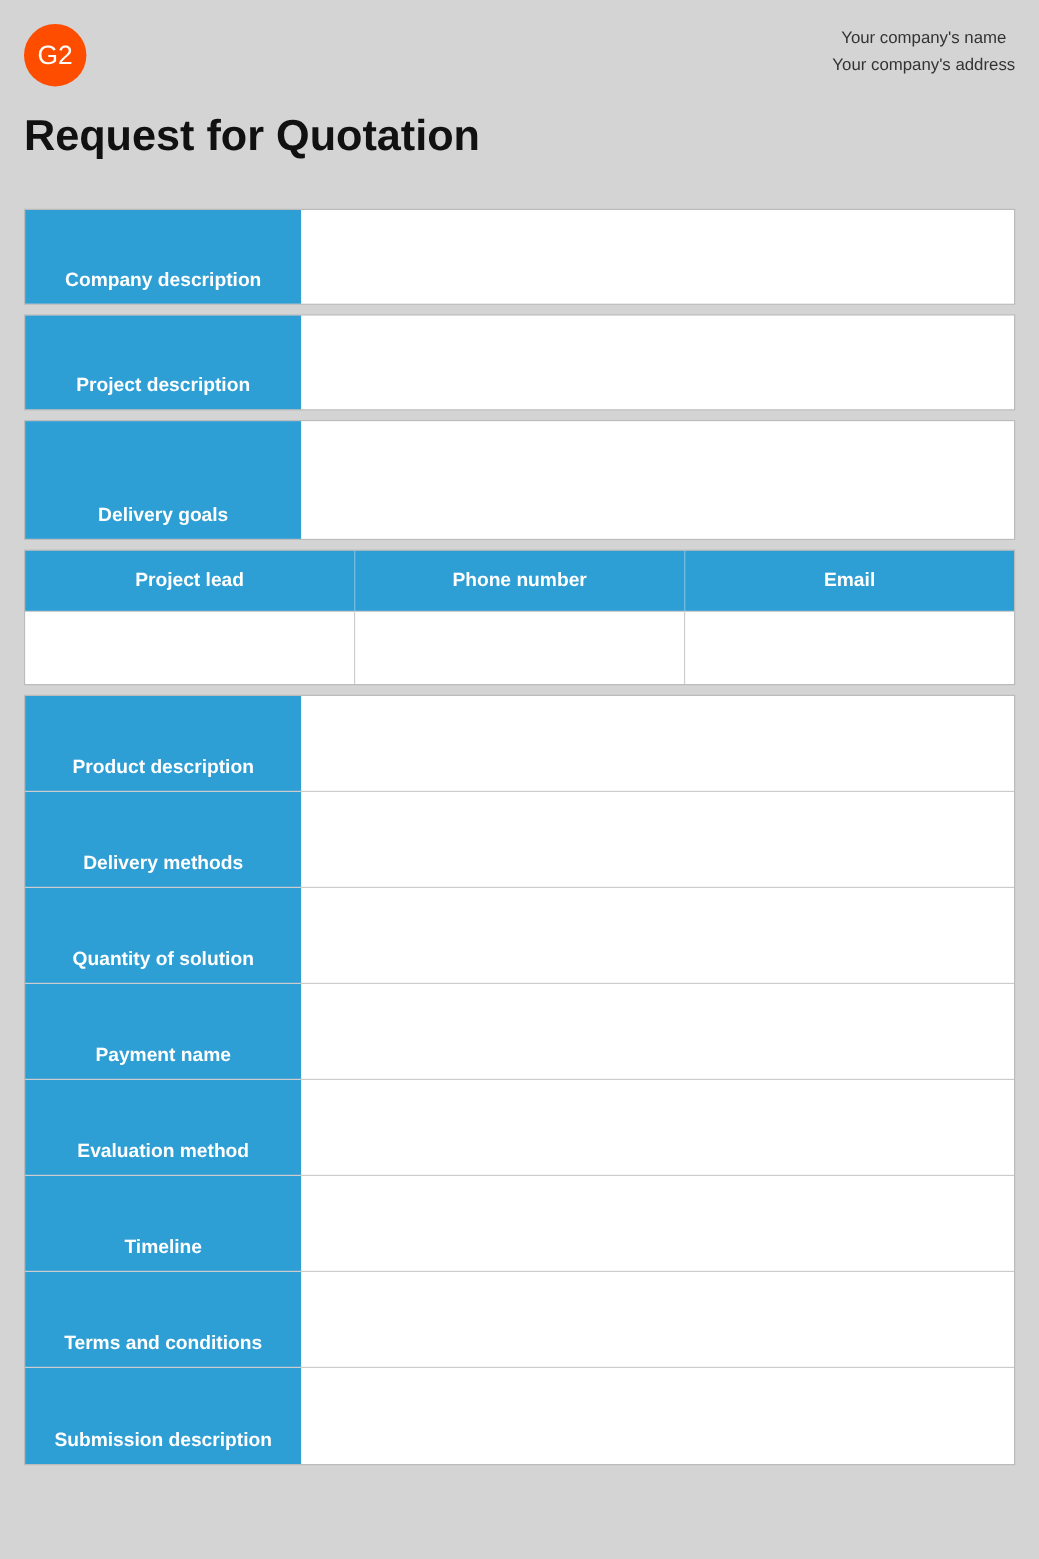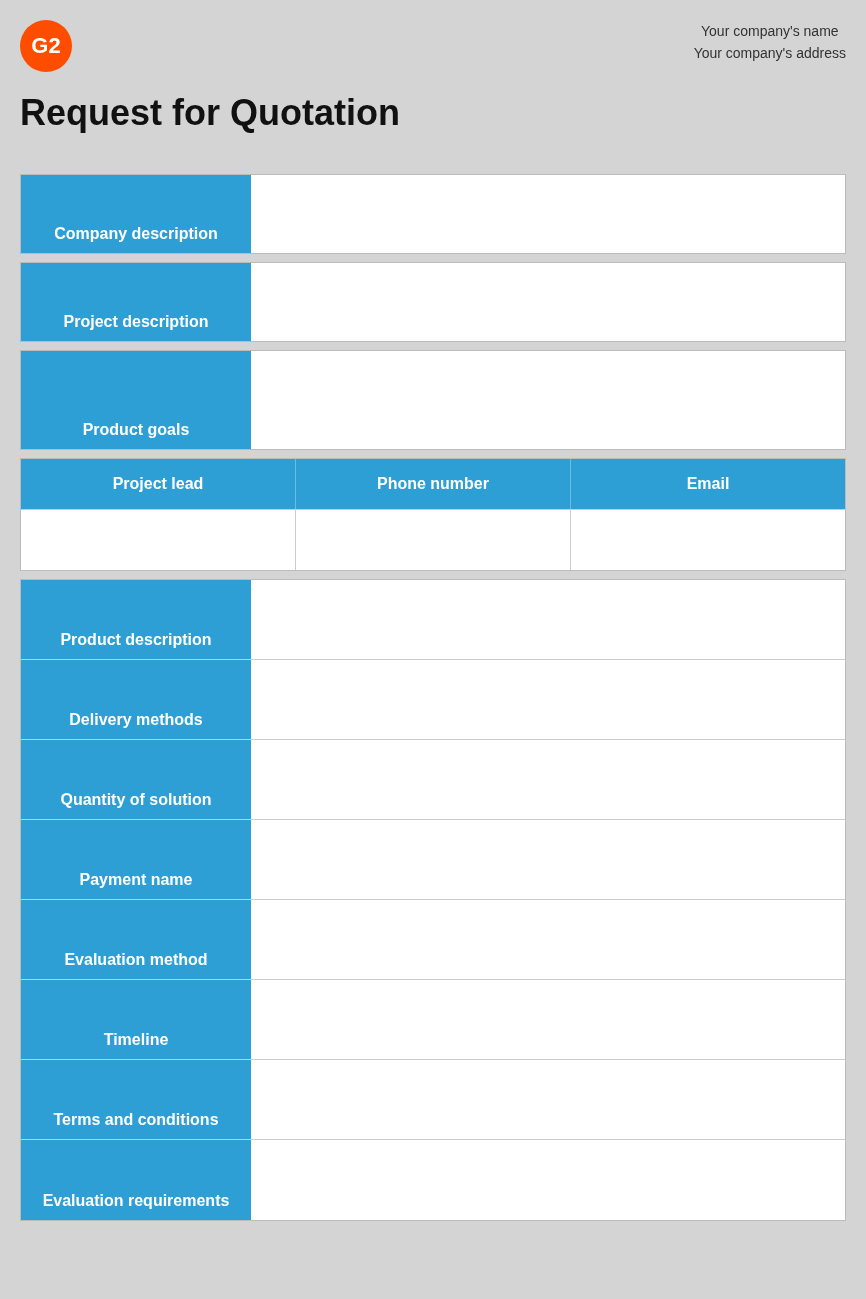--- a/index.html
+++ b/index.html
@@ -25,21 +25,21 @@
 
     .logo {
       width: 52px;
       height: 52px;
       background-color: #ff4d00;
       border-radius: 50%;
       display: flex;
       align-items: center;
       justify-content: center;
       color: white;
-      font-weight: bold;
+      font-weight: normal;
       font-size: 22px;
       flex-shrink: 0;
     }
 
     .company-info {
       text-align: center;
       font-size: 14px;
       color: #333;
       line-height: 1.6;
     }
@@ -168,21 +168,21 @@
 
   <div class="section-standalone">
     <div class="label-cell">
       <span>Project description</span>
     </div>
     <div class="value-cell"></div>
   </div>
 
   <div class="section-standalone section-standalone-tall">
     <div class="label-cell">
-      <span>Product goals</span>
+      <span>Delivery goals</span>
     </div>
     <div class="value-cell"></div>
   </div>
 </div>
 
 <div class="contact-section" style="margin-bottom: 8px; margin-top: 8px;">
   <div class="contact-header-row">
     <div class="contact-header-col">
       <span>Project lead</span>
     </div>
@@ -247,18 +247,18 @@
 
     <div class="main-form-row">
       <div class="label-cell">
         <span>Terms and conditions</span>
       </div>
       <div class="value-cell"></div>
     </div>
 
     <div class="main-form-row">
       <div class="label-cell">
-        <span>Evaluation requirements</span>
+        <span>Submission description</span>
       </div>
       <div class="value-cell"></div>
     </div>
   </div>
 </div>
 
 </body></html>

